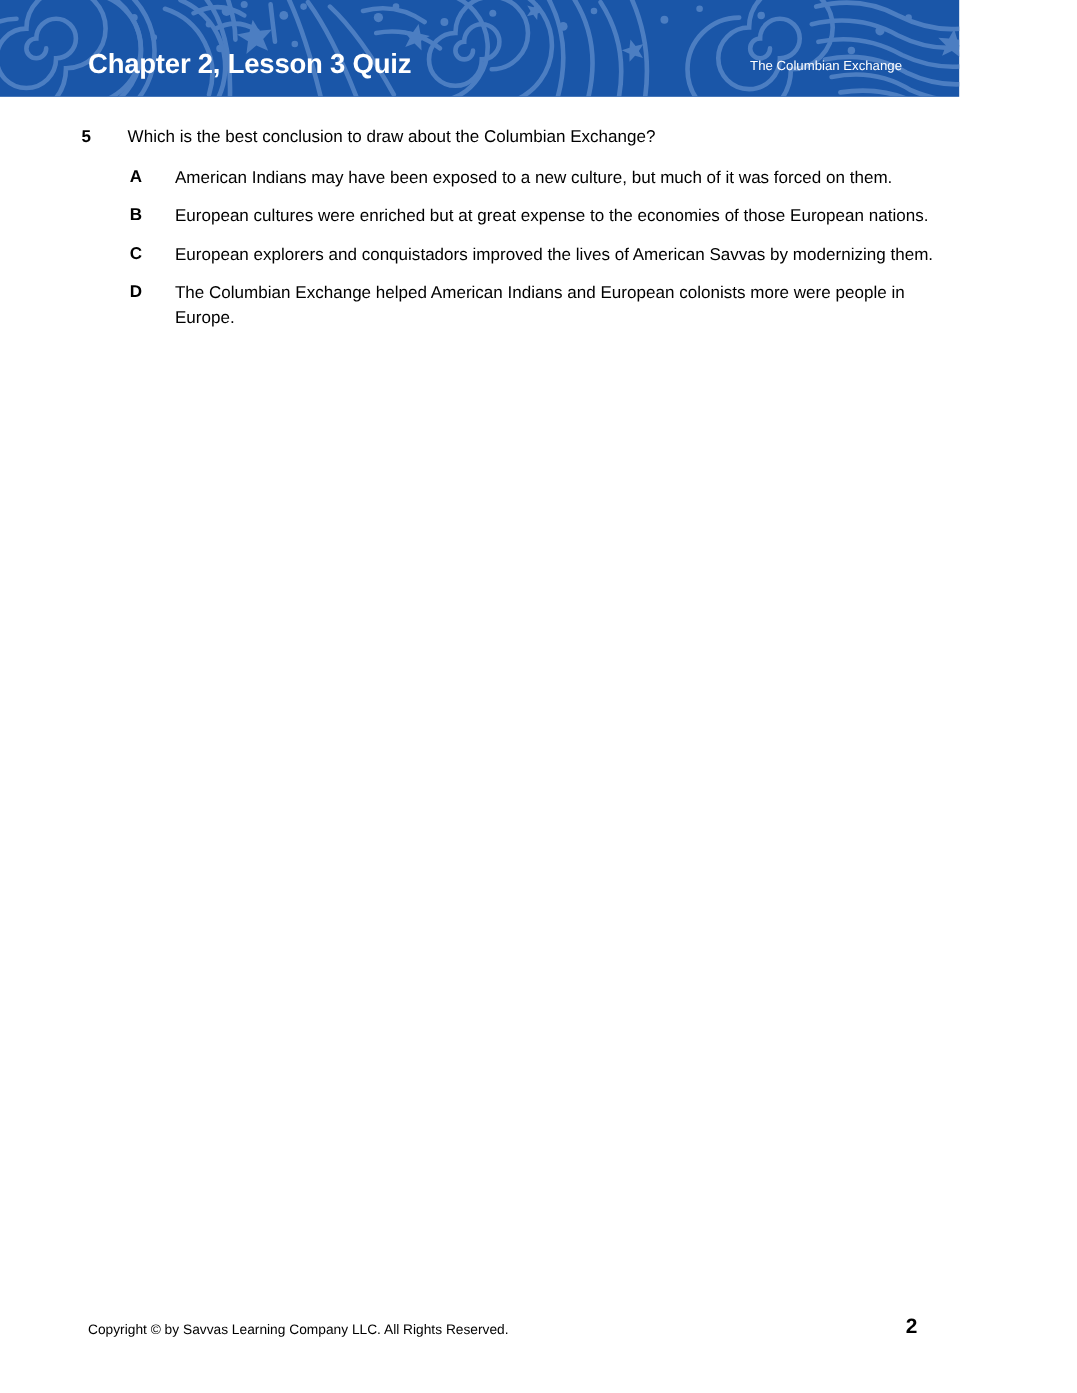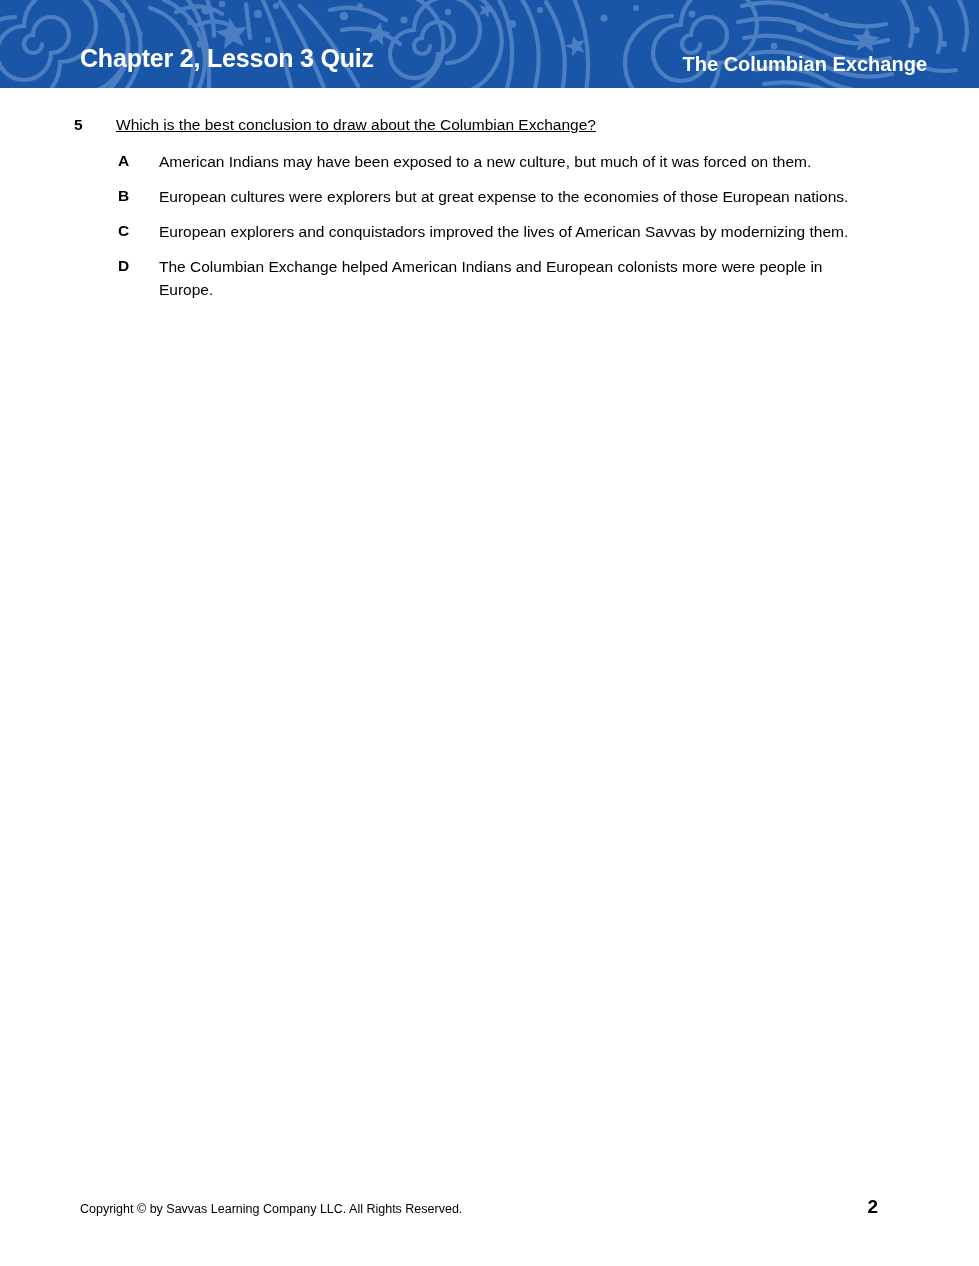--- a/index.html
+++ b/index.html
@@ -13,21 +13,21 @@
     position: relative;
     font-family: "Liberation Sans", sans-serif;
     -webkit-font-smoothing: antialiased;
   }
 
   
   #header-banner {
     position: absolute;
     left: 0;
     top: 0;
-    width: 979px;
+    width: 872px;
     height: 88px;
     background: #1a56a8;
     overflow: hidden;
   }
   #header-pattern {
     position: absolute;
     left: 0;
     top: 0;
     width: 979px;
     height: 88px;
@@ -43,22 +43,22 @@
     color: #ffffff;
     letter-spacing: -0.2px;
     white-space: nowrap;
     z-index: 5;
   }
   #header-subtitle {
     position: absolute;
     right: 52px;
     top: 53px;
     margin: 0;
-    font-size: 20px;
-    font-weight: bold;
+    font-size: 12px;
+    font-weight: normal;
     color: #ffffff;
     white-space: nowrap;
     z-index: 5;
     text-align: center;
   }
 
   
   #quiz-body {
     position: absolute;
     left: 0;
@@ -84,21 +84,20 @@
     color: #000000;
     line-height: 22px;
   }
   .question-text {
     margin: 0;
     padding-left: 116px;
     padding-right: 70px;
     font-size: 15.5px;
     color: #000000;
     line-height: 22px;
-    text-decoration: underline;
   }
 
   .options-list {
     margin: 0;
     padding: 0;
     list-style: none;
   }
   .option-row {
     position: relative;
     margin-top: 12px;
@@ -123,21 +122,20 @@
     line-height: 23px;
   }
 
   
   #page-footer {
     position: absolute;
     left: 0;
     bottom: 0;
     width: 909px;
     height: 78px;
-    padding-left: 44px;
   }
   #footer-copyright {
     position: absolute;
     left: 80px;
     top: 14px;
     margin: 0;
     font-size: 12.5px;
     color: #000000;
     white-space: nowrap;
   }
@@ -268,21 +266,21 @@
 
     <ul class="options-list">
 
       <li class="option-row">
         <span class="option-letter">A</span>
         <p class="option-text">American Indians may have been exposed to a new culture, but much of it was forced on them.</p>
       </li>
 
       <li class="option-row">
         <span class="option-letter">B</span>
-        <p class="option-text">European cultures were explorers but at great expense to the economies of those European nations.</p>
+        <p class="option-text">European cultures were enriched but at great expense to the economies of those European nations.</p>
       </li>
 
       <li class="option-row">
         <span class="option-letter">C</span>
         <p class="option-text">European explorers and conquistadors improved the lives of American Savvas by modernizing them.</p>
       </li>
 
       <li class="option-row">
         <span class="option-letter">D</span>
         <p class="option-text">The Columbian Exchange helped American Indians and European colonists more were people in Europe.</p>

